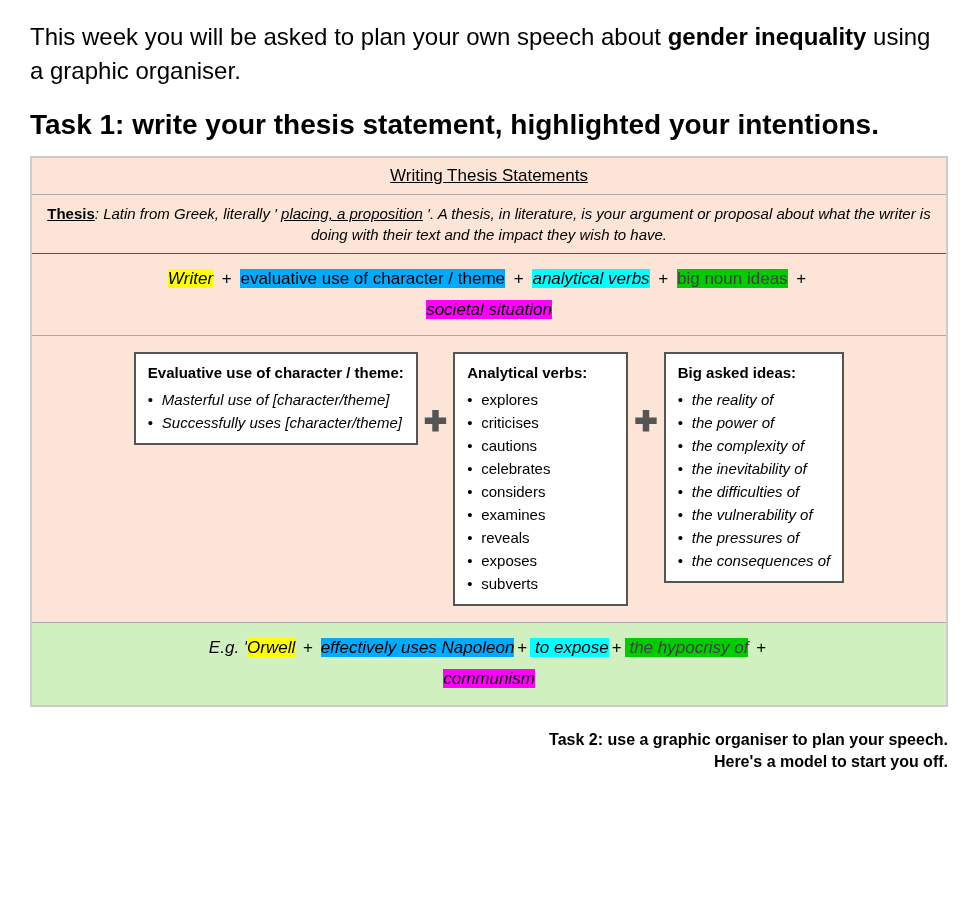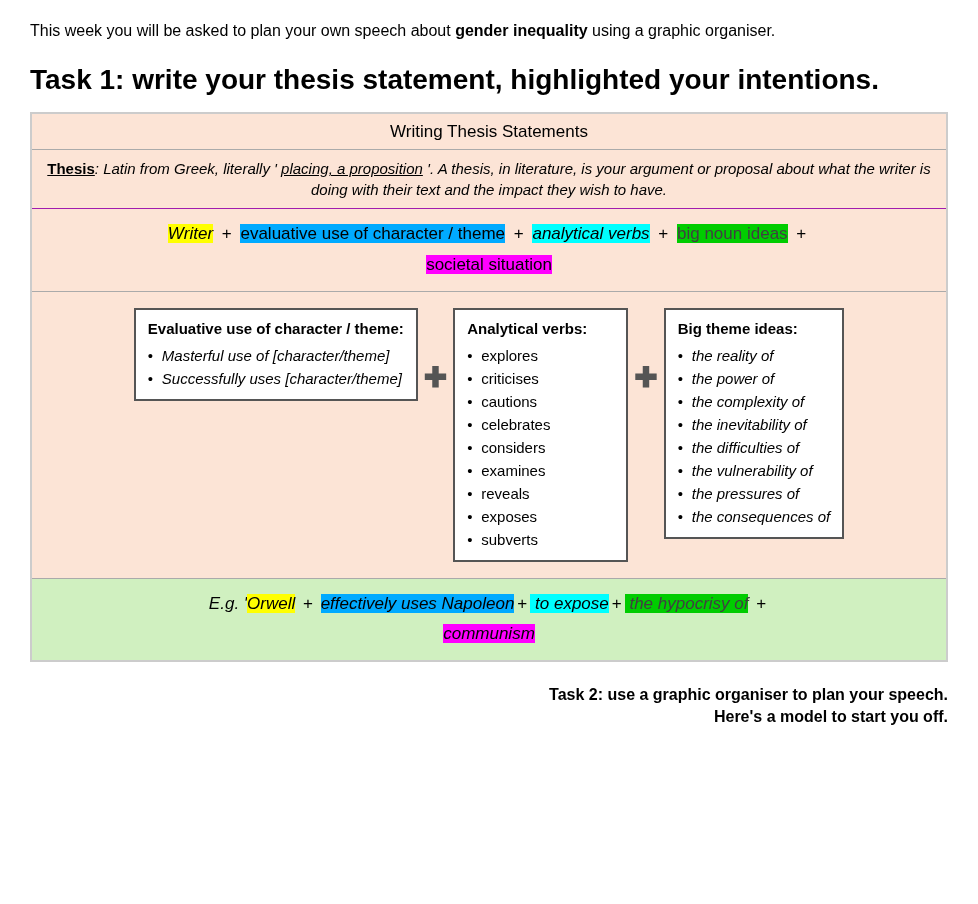--- a/index.html
+++ b/index.html
@@ -8,38 +8,39 @@
       background: #fff;
       color: #000;
       width: 978px;
       min-height: 904px;
       padding: 20px 30px;
       font-size: 17px;
       line-height: 1.4;
     }
     .intro-text {
       margin-bottom: 18px;
-      font-size: 16px;
+      font-size: 24px;
     }
     .task-heading {
       font-size: 28px;
       font-weight: bold;
       margin-bottom: 12px;
       margin-top: 10px;
     }
     .main-box {
       border: 2px solid #ccc;
       background: #fce4d6;
       padding: 0;
       margin-bottom: 22px;
     }
     .title-row {
       text-align: center;
       padding: 6px 10px;
       font-size: 17px;
+      text-decoration: underline;
       border-bottom: 1px solid #aaa;
       background: #fce4d6;
     }
     .thesis-row {
       padding: 8px 8px;
       font-style: italic;
       font-size: 15px;
       border-bottom: 1px solid #a21caf;
       background: #fce4d6;
       text-align: center;
@@ -57,21 +58,21 @@
       padding: 10px 14px;
       text-align: center;
       font-size: 17px;
       border-bottom: 1px solid #aaa;
       line-height: 1.8;
     }
     .highlight-yellow { background: yellow; font-style: italic; }
     .highlight-blue { background: #00aaff; color: #000; }
     .highlight-cyan { background: cyan; font-style: italic; }
     .highlight-green { background: #00cc00; color: #404040; }
-    .highlight-magenta { background: magenta; color: #000; }
+    .highlight-magenta { background: magenta; color: #000; font-style: italic; }
     .formula-row .plus { margin: 0 4px; font-weight: normal; }
 
     .columns-row {
       display: flex;
       justify-content: center;
       gap: 0;
       padding: 16px 10px 16px 10px;
       align-items: flex-start;
     }
     .column-box {
@@ -184,21 +185,21 @@
         <li>examines</li>
         <li>reveals</li>
         <li>exposes</li>
         <li>subverts</li>
       </ul>
     </div>
 
     <div class="connector">✚</div>
 
     <div class="column-box column-box-right">
-      <div class="col-heading">Big theme ideas:</div>
+      <div class="col-heading">Big asked ideas:</div>
       <ul class="col-list">
         <li><em>the reality of</em></li>
         <li><em>the power of</em></li>
         <li><em>the complexity of</em></li>
         <li><em>the inevitability of</em></li>
         <li><em>the difficulties of</em></li>
         <li><em>the vulnerability of</em></li>
         <li><em>the pressures of</em></li>
         <li><em>the consequences of</em></li>
       </ul>

